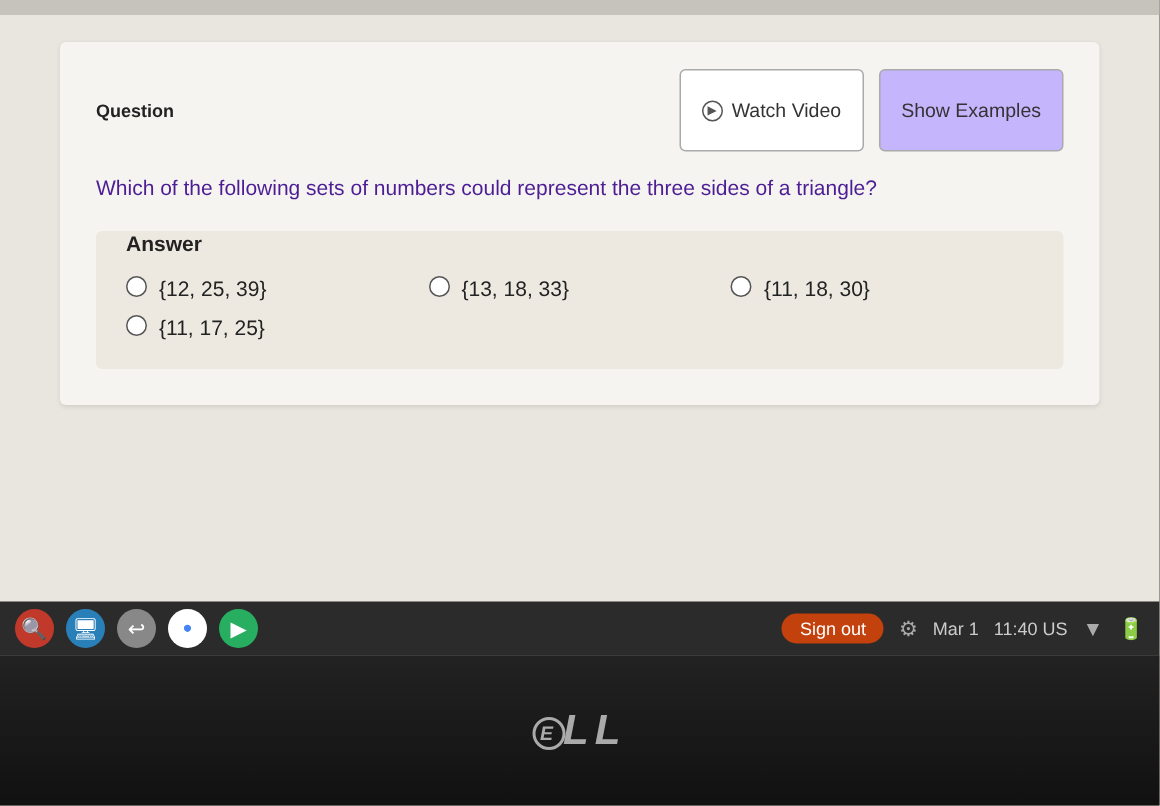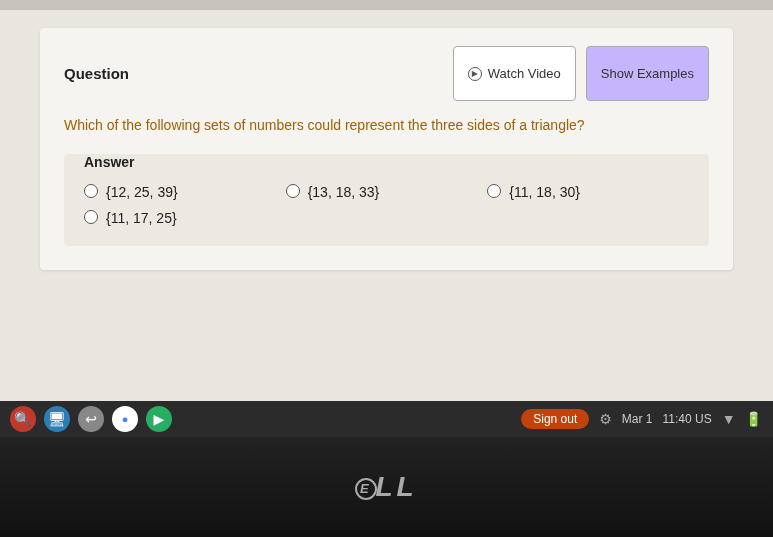--- a/index.html
+++ b/index.html
@@ -51,21 +51,21 @@
 
     .question-header {
       display: flex;
       align-items: center;
       justify-content: space-between;
       margin-bottom: 14px;
     }
 
     .question-label {
       font-weight: bold;
-      font-size: 15px;
+      font-size: 12px;
       color: #222;
     }
 
     .header-buttons {
       display: flex;
       gap: 10px;
     }
 
     .watch-video-btn {
       display: flex;
@@ -97,21 +97,21 @@
       background: #c4b5fd;
       border-radius: 4px;
       padding: 19px 14px;
       font-size: 13px;
       color: #333;
       cursor: pointer;
     }
 
     .question-text {
       font-size: 14px;
-      color: #a16207;
+      color: #4c1d95;
       margin-bottom: 18px;
       line-height: 1.5;
     }
 
     
     .answer-section {
       background: #ede9e1;
       border-radius: 4px;
       padding: 0 20px 20px 20px;
     }

